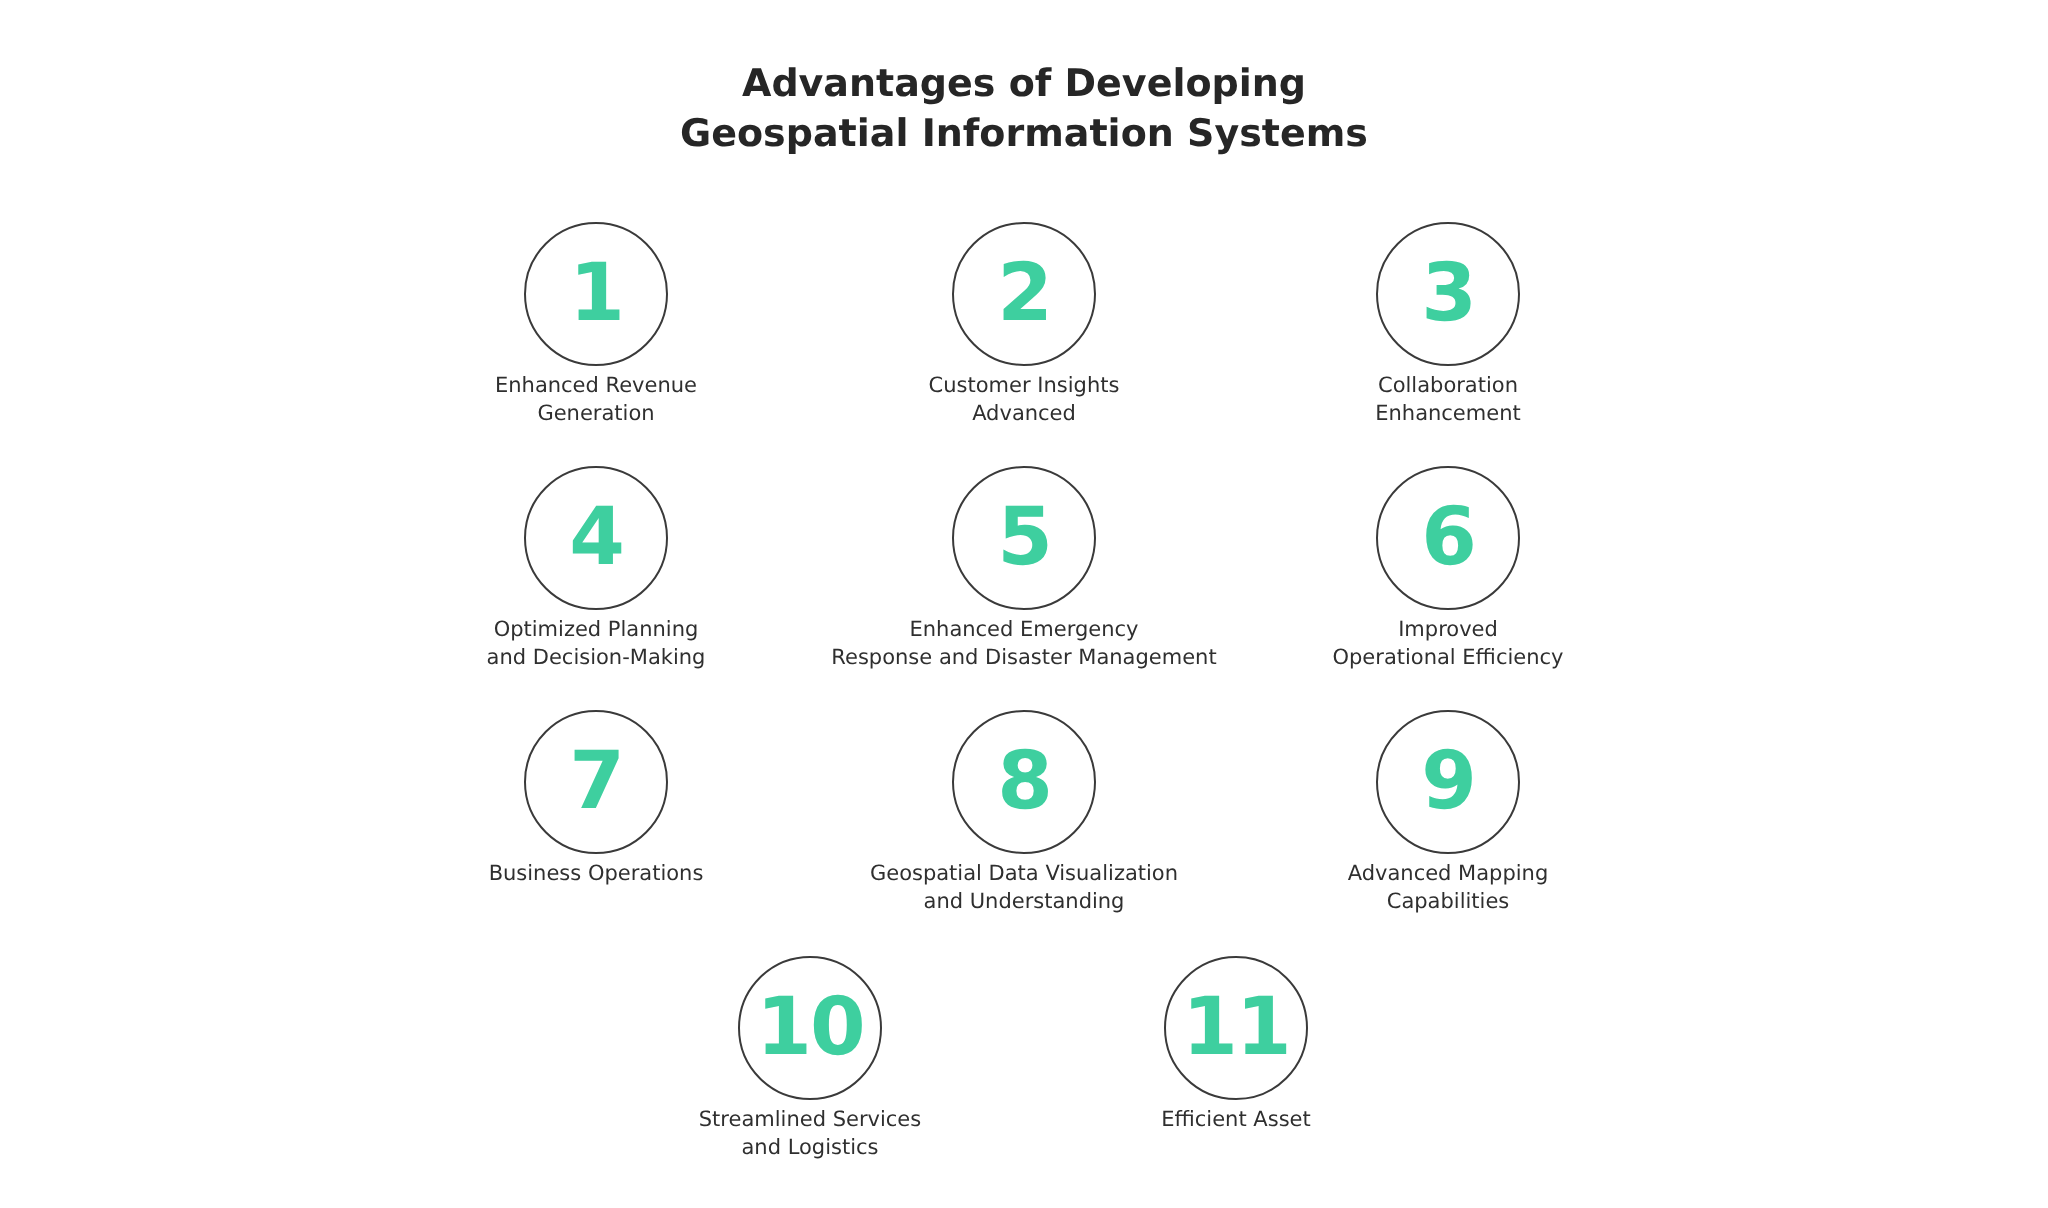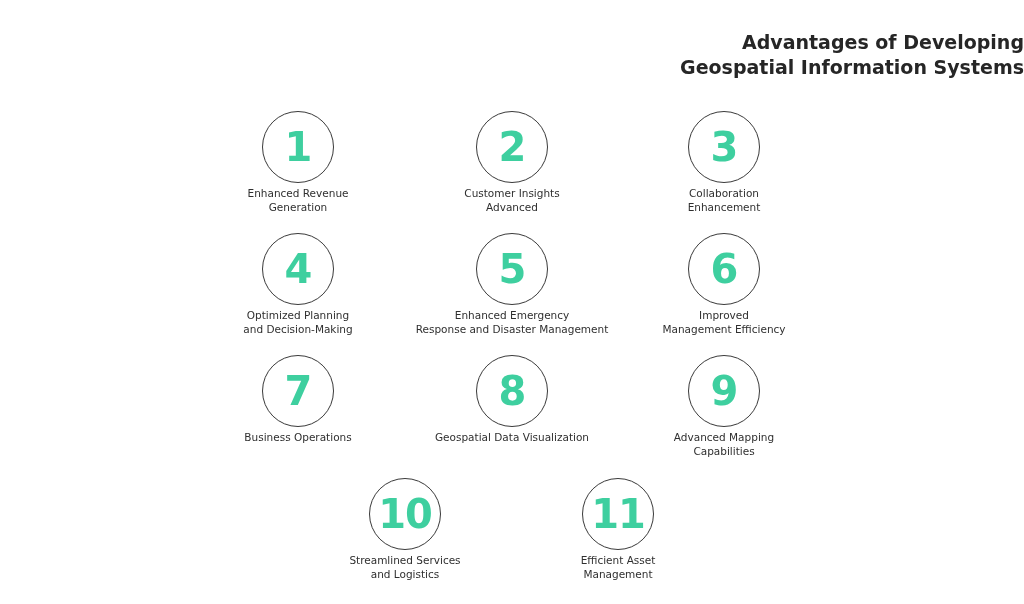--- a/index.html
+++ b/index.html
@@ -1,17 +1,17 @@
 <!DOCTYPE html>
 <html><head>
 <meta charset="utf-8">
 <style>
   html, body { margin: 0; padding: 0; background: #ffffff; }
   body { width: 1024px; height: 604px; position: relative; overflow: hidden; font-family: "DejaVu Sans", "Liberation Sans", sans-serif; }
-  .title { position: absolute; top: 30px; left: 0; width: 1024px; text-align: right; font-weight: bold; font-size: 19px; line-height: 25px; color: #262626; }
+  .title { position: absolute; top: 30px; left: 0; width: 1024px; text-align: center; font-weight: bold; font-size: 19px; line-height: 25px; color: #262626; }
   .title div { white-space: nowrap; }
   .item { position: absolute; width: 240px; margin-left: -120px; text-align: center; }
   .circle { width: 72px; height: 72px; border: 1.5px solid #3a3a3a; border-radius: 50%; margin: 0 auto; display: flex; align-items: center; justify-content: center; box-sizing: border-box; }
   .num { color: #3ecf9f; font-weight: bold; font-size: 40px; line-height: 1; letter-spacing: -1px; }
   .label { margin-top: 4px; font-size: 10.5px; line-height: 13.5px; color: #2f2f2f; }
   .label div { white-space: nowrap; text-align: center; }
 </style>
 </head>
 <body>
 
@@ -65,38 +65,39 @@
       <div>Enhanced Emergency</div>
       <div>Response and Disaster Management</div>
     </div>
 </div>
 <div class="item" style="left:724px; top:233px;">
   <div class="circle">
       <span class="num">6</span>
     </div>
   <div class="label">
       <div>Improved</div>
-      <div>Management Efficiency</div>
+      <div>Operational Efficiency</div>
     </div>
 </div>
 
 <div class="item" style="left:298px; top:355px;">
   <div class="circle">
       <span class="num">7</span>
     </div>
   <div class="label">
       <div>Business Operations</div>
     </div>
 </div>
 <div class="item" style="left:512px; top:355px;">
   <div class="circle">
       <span class="num">8</span>
     </div>
   <div class="label">
       <div>Geospatial Data Visualization</div>
+      <div>and Understanding</div>
     </div>
 </div>
 <div class="item" style="left:724px; top:355px;">
   <div class="circle">
       <span class="num">9</span>
     </div>
   <div class="label">
       <div>Advanced Mapping</div>
       <div>Capabilities</div>
     </div>
@@ -110,15 +111,14 @@
       <div>Streamlined Services</div>
       <div>and Logistics</div>
     </div>
 </div>
 <div class="item" style="left:618px; top:478px;">
   <div class="circle">
       <span class="num">11</span>
     </div>
   <div class="label">
       <div>Efficient Asset</div>
-      <div>Management</div>
     </div>
 </div>
 
 </body></html>

